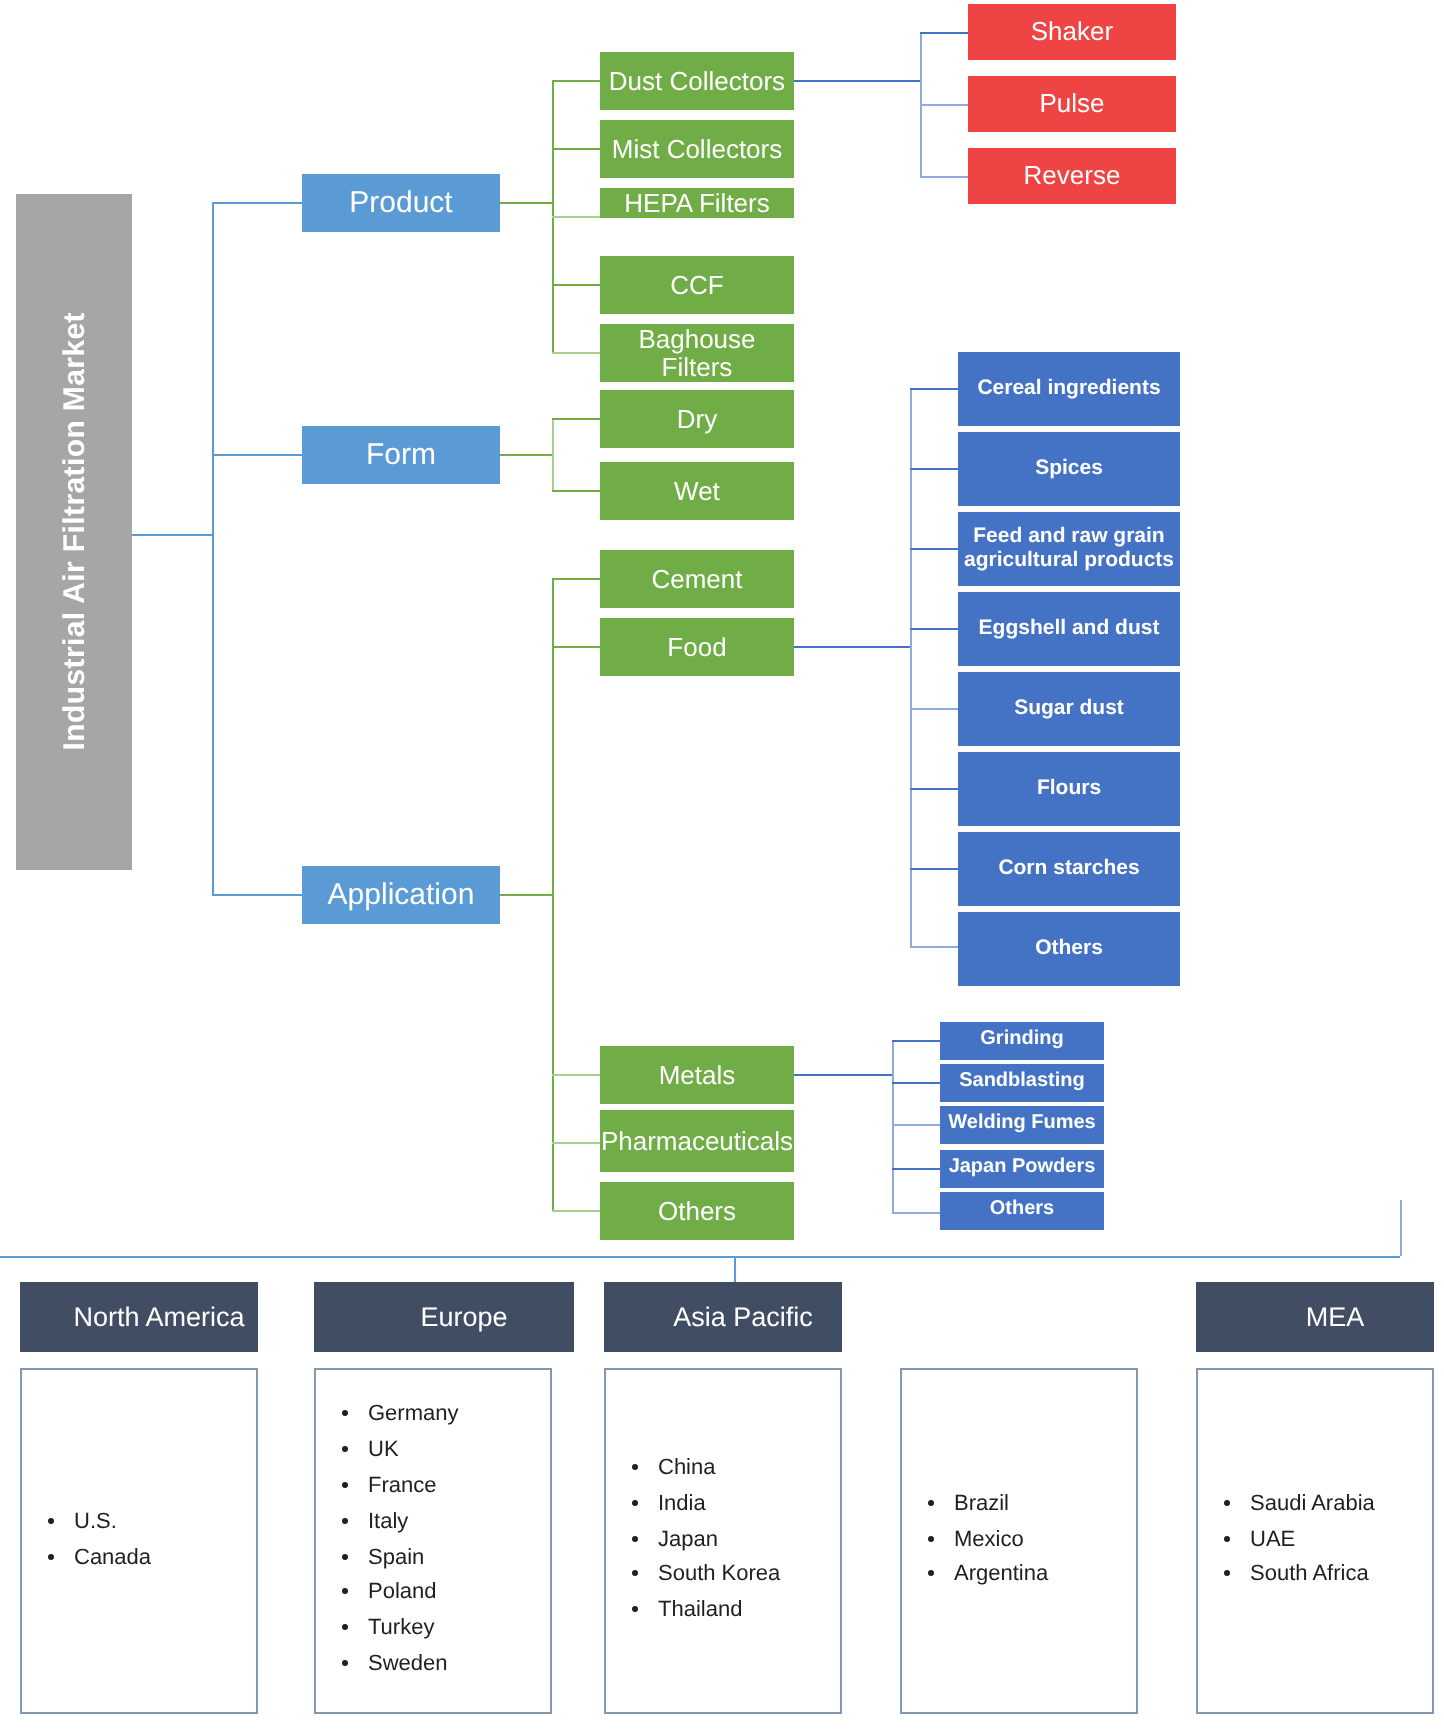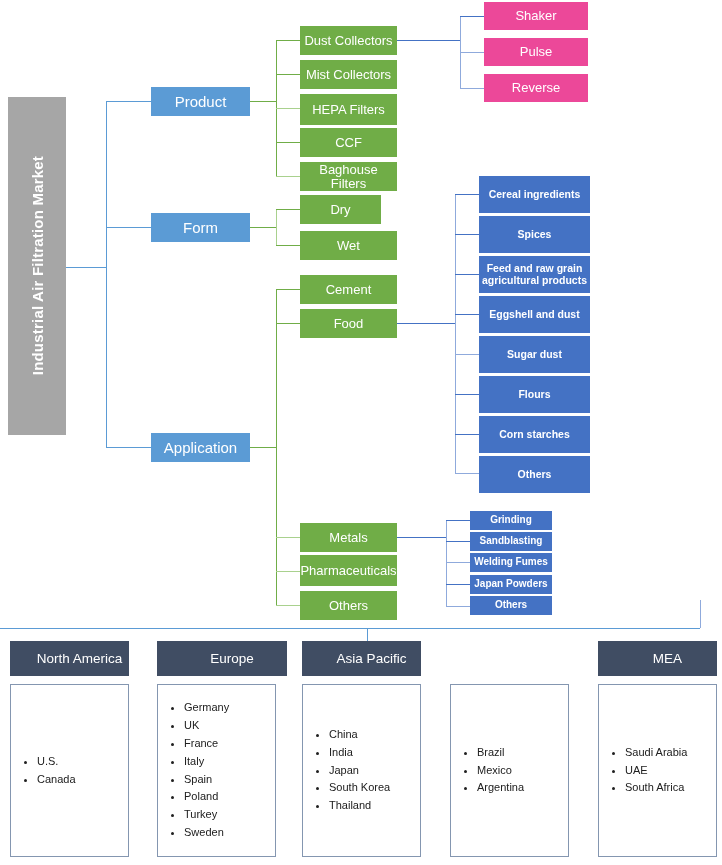--- a/index.html
+++ b/index.html
@@ -16,21 +16,21 @@
              background:#a6a6a6;color:#ffffff;font-weight:bold;font-size:15px;
              display:flex;align-items:center;justify-content:center;}
   .title-bar span{writing-mode:vertical-rl;transform:rotate(180deg);
                   white-space:nowrap;letter-spacing:.2px;}
 
   
   .lvl1{background:#5b9bd5;font-size:15px;}
   
   .lvl2{background:#70ad47;font-size:13px;}
   
-  .lvl3{background:#ec4899;font-size:13px;}
+  .lvl3{background:#ef4444;font-size:13px;}
   
   .lvl3s{background:#4472c4;font-size:10.5px;font-weight:bold;}
   .lvl3t{background:#4472c4;font-size:10px;font-weight:bold;}
 
   
   .ln{position:absolute;}
   .h-blue{background:#5b9bd5;height:1px;}
   .v-blue{background:#5b9bd5;width:1px;}
   .h-dblue{background:#4472c4;height:1px;}
   .h-lblue{background:#8faadc;height:1px;}
@@ -82,21 +82,21 @@
   <div class="ln h-lgreen" style="left:276px;top:108px;width:24px;"></div>
   <div class="ln h-green" style="left:276px;top:142px;width:24px;"></div>
   <div class="ln h-lgreen" style="left:276px;top:176px;width:24px;"></div>
 
   <div class="node lvl2" style="left:300px;top:26px;width:97px;height:29px;">
     <span>Dust Collectors</span>
   </div>
   <div class="node lvl2" style="left:300px;top:60px;width:97px;height:29px;">
     <span>Mist Collectors</span>
   </div>
-  <div class="node lvl2" style="left:300px;top:94px;width:97px;height:31px;">
+  <div class="node lvl2" style="left:300px;top:94px;width:97px;height:15px;">
     <span>HEPA  Filters</span>
   </div>
   <div class="node lvl2" style="left:300px;top:128px;width:97px;height:29px;">
     <span>CCF</span>
   </div>
   <div class="node lvl2" style="left:300px;top:162px;width:97px;height:29px;">
     <span>Baghouse Filters</span>
   </div>
 
   <div class="ln h-dblue" style="left:397px;top:40px;width:63px;"></div>
@@ -113,21 +113,21 @@
   </div>
   <div class="node lvl3" style="left:484px;top:74px;width:104px;height:28px;">
     <span>Reverse</span>
   </div>
 
   <div class="ln h-green" style="left:250px;top:227px;width:26px;"></div>
   <div class="ln v-lgreen" style="left:276px;top:209px;height:36px;"></div>
   <div class="ln h-green" style="left:276px;top:209px;width:24px;"></div>
   <div class="ln h-green" style="left:276px;top:245px;width:24px;"></div>
 
-  <div class="node lvl2" style="left:300px;top:195px;width:81px;height:29px;">
+  <div class="node lvl2" style="left:300px;top:195px;width:97px;height:29px;">
     <span>Dry</span>
   </div>
   <div class="node lvl2" style="left:300px;top:231px;width:97px;height:29px;">
     <span>Wet</span>
   </div>
 
   <div class="ln h-green" style="left:250px;top:447px;width:26px;"></div>
   <div class="ln v-green" style="left:276px;top:289px;height:316px;"></div>
   <div class="ln h-green" style="left:276px;top:289px;width:24px;"></div>
   <div class="ln h-green" style="left:276px;top:323px;width:24px;"></div>

